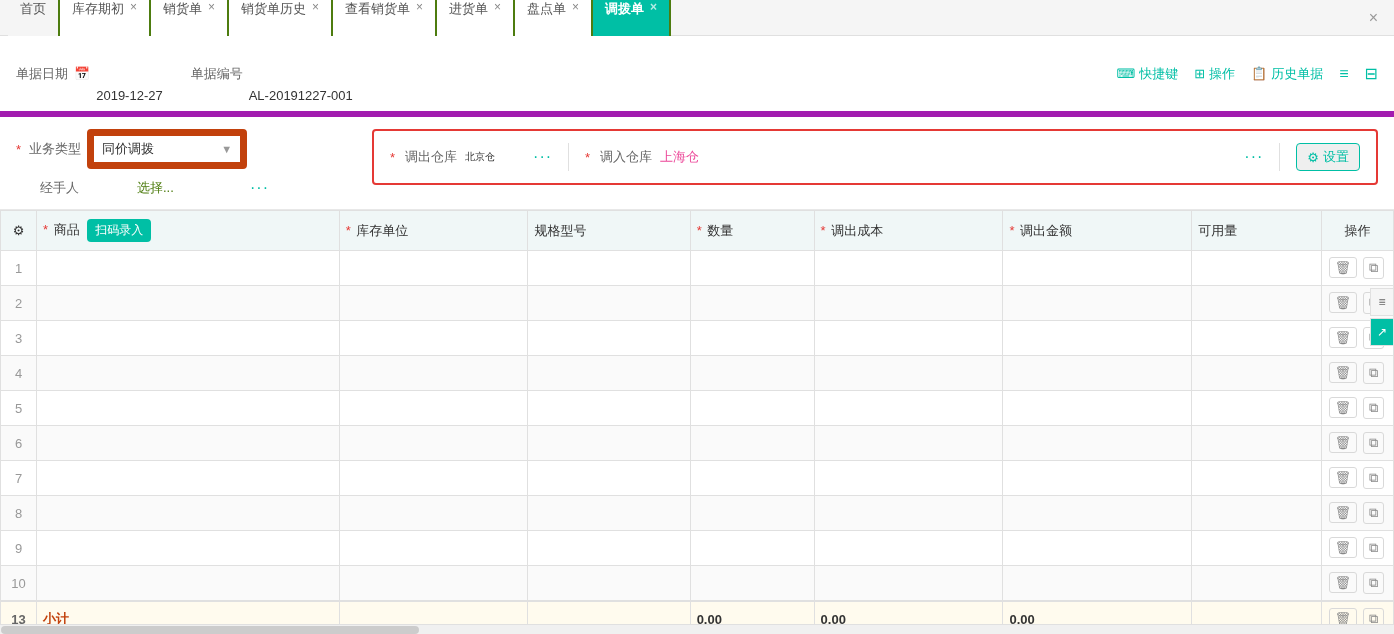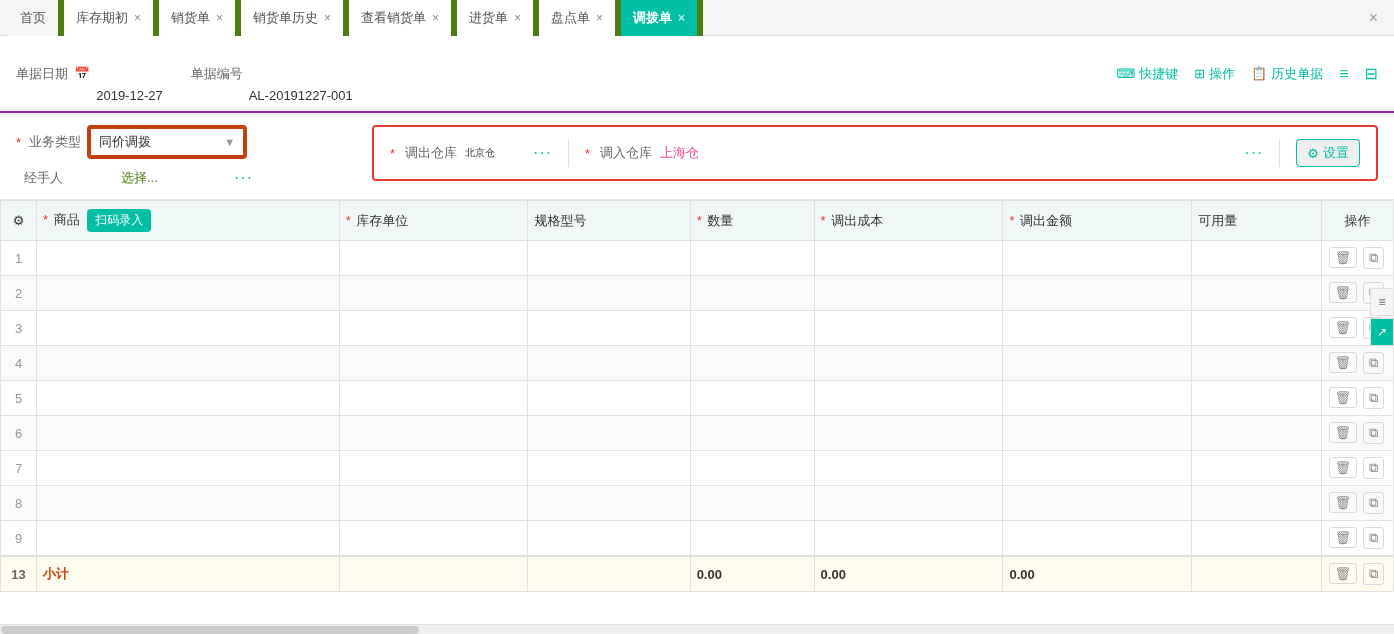--- a/index.html
+++ b/index.html
@@ -4,42 +4,42 @@
   <style>
     * { box-sizing: border-box; margin: 0; padding: 0; }
     body { font-family: "Microsoft YaHei", "PingFang SC", Arial, sans-serif; font-size: 13px; background: #fff; color: #333; overflow: hidden; }
 
     
     .tab-bar {
       display: flex; align-items: center; border-bottom: 1px solid #e0e0e0;
       background: #f5f5f5; height: 36px; padding: 0 8px;
     }
     .tab-item {
-      display: flex; align-items: center; padding: 0 12px; height: 36px;
-      cursor: pointer; font-size: 13px; color: #555; border-right: 6px solid #4d7c0f;
+      display: flex; align-items: flex-start; padding: 0 12px; height: 36px;
+      cursor: pointer; font-size: 13px; color: #555; border-right: 2px solid #4d7c0f;
       white-space: nowrap; position: relative;
     }
     .tab-item.active {
       background: #00bfa5; color: #fff; font-weight: bold;
     }
     .tab-item .close-btn {
       margin-left: 6px; font-size: 12px; cursor: pointer; opacity: 0.7;
     }
     .tab-item.active .close-btn { color: #fff; }
     .tab-item:not(.active) { background: #fff; }
     .tab-home { background: #f5f5f5 !important; }
 
     
     .window-close {
       margin-left: auto; cursor: pointer; font-size: 16px; color: #999; padding: 0 8px;
     }
 
     
     .toolbar {
-      display: flex; align-items: center; padding: 8px 16px; border-bottom: 2px solid #a21caf;
+      display: flex; align-items: center; padding: 8px 16px; border-bottom: 6px solid #a21caf;
       background: #fff;
     }
     .toolbar-label { color: #666; margin-right: 6px; font-size: 13px; }
     .toolbar-value { color: #333; font-size: 13px; margin-right: 16px; margin-top: 44px; }
     .date-icon { color: #00bfa5; margin-right: 6px; cursor: pointer; }
     .toolbar-right { margin-left: auto; display: flex; align-items: center; gap: 16px; color: #00bfa5; font-size: 13px; cursor: pointer; }
     .toolbar-right span { display: flex; align-items: center; gap: 4px; }
 
     
     .form-section {
@@ -48,21 +48,21 @@
     .form-left { display: flex; flex-direction: column; gap: 10px; min-width: 340px; }
     .form-right {
       flex: 1; border: 2px solid #e53935; border-radius: 4px; padding: 12px 16px;
       display: flex; align-items: center; gap: 8px;
     }
     .form-field { display: flex; align-items: center; gap: 6px; }
     .required-star { color: #e53935; margin-right: 2px; }
     .field-label { color: #666; min-width: 52px; }
     .field-value { color: #333; min-width: 80px; }
     .dropdown-btn {
-      border: 4px solid #c2410c; border-radius: 4px; padding: 4px 8px;
+      border: 7px solid #c2410c; border-radius: 4px; padding: 4px 8px;
       background: #fff; cursor: pointer; min-width: 160px; display: flex;
       align-items: center; justify-content: space-between; color: #333;
     }
     .dropdown-arrow { color: #999; font-size: 11px; }
     .ellipsis-btn { color: #00bfa5; cursor: pointer; font-size: 16px; letter-spacing: 1px; }
     .divider-v { width: 1px; height: 28px; background: #e0e0e0; margin: 0 8px; }
     .settings-btn {
       display: flex; align-items: center; gap: 4px; color: #00bfa5; cursor: pointer;
       border: 1px solid #00bfa5; border-radius: 4px; padding: 4px 10px; font-size: 13px;
     }
@@ -178,21 +178,21 @@
   <div class="form-section">
     <div class="form-left">
       <div class="form-field">
         <span class="required-star">*</span>
         <span class="field-label">业务类型</span>
         <div class="dropdown-btn">
           <span>同价调拨</span>
           <span class="dropdown-arrow">▼</span>
         </div>
       </div>
-      <div class="form-field" style="margin-left:8px;gap:39px;">
+      <div class="form-field" style="margin-left:24px;gap:39px;">
         <span class="field-label">经手人</span>
         <span style="color:#4d7c0f; min-width:80px; padding-left:6px;">选择...</span>
         <span class="ellipsis-btn">···</span>
       </div>
     </div>
 
     <div class="form-right">
       <span class="required-star">*</span>
       <span class="field-label">调出仓库</span>
       <span class="field-value" style="color:#333; font-size:10px; min-width:60px;">北京仓</span>
@@ -362,20 +362,34 @@
         <td></td>
         <td></td>
         <td></td>
         <td></td>
         <td></td>
         <td class="op-col">
           <button class="op-btn">🗑</button>
           <button class="op-btn">⧉</button>
         </td>
       </tr>
+          <tr>
+        <td class="row-num">10</td>
+        <td></td>
+        <td></td>
+        <td></td>
+        <td></td>
+        <td></td>
+        <td></td>
+        <td></td>
+        <td class="op-col">
+          <button class="op-btn">🗑</button>
+          <button class="op-btn">⧉</button>
+        </td>
+      </tr>
           <tr class="subtotal-row">
         <td class="row-num">13</td>
         <td style="color:#c2410c;">小计</td>
         <td></td>
         <td></td>
         <td style="color:#333;">0.00</td>
         <td style="color:#333;">0.00</td>
         <td style="color:#333;">0.00</td>
         <td></td>
         <td class="op-col">

